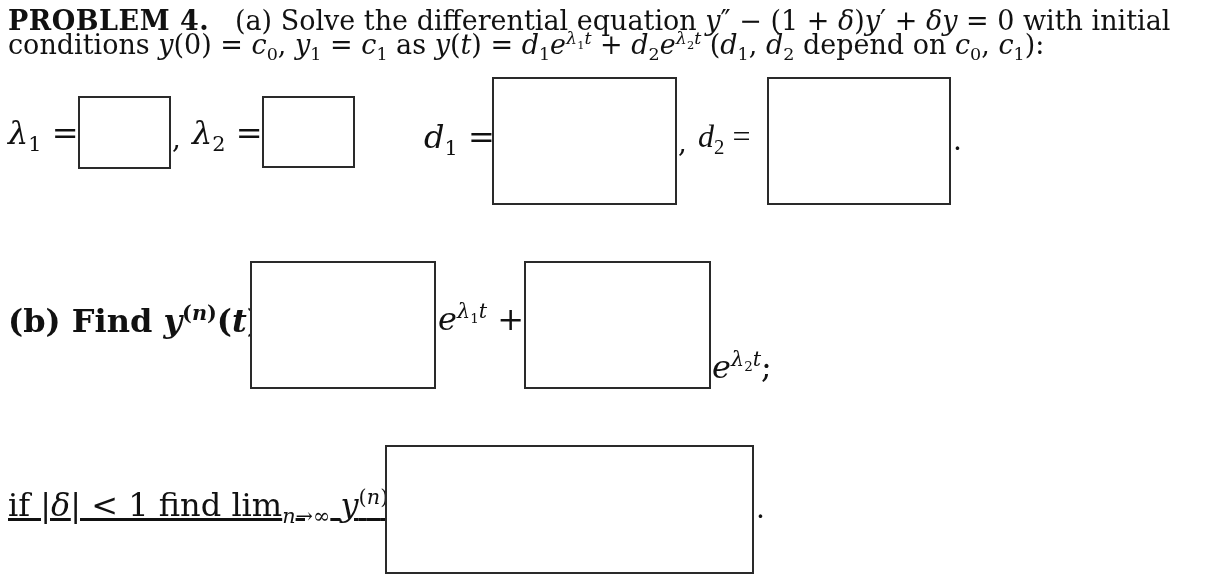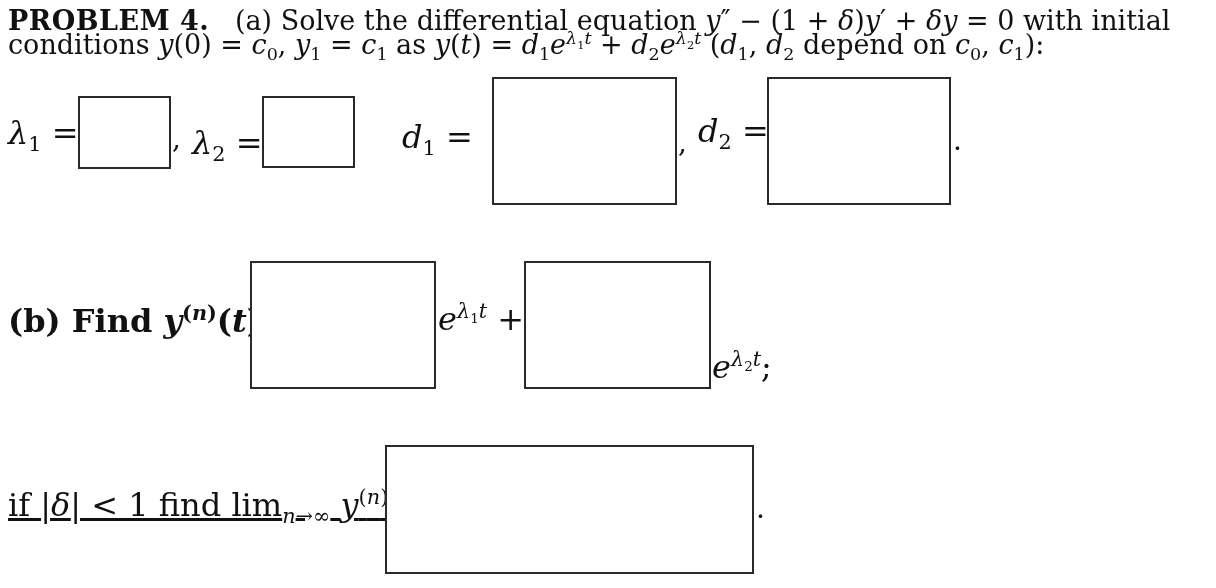--- a/index.html
+++ b/index.html
@@ -28,28 +28,28 @@
 </div>
 
 <div class="abs line" style="left:8px; top:28px;">
   conditions <i>y</i>(0) = <i>c</i><sub>0</sub>, <i>y</i><sub>1</sub> = <i>c</i><sub>1</sub> as <i>y</i>(<i>t</i>) = <i>d</i><sub>1</sub><i>e</i><sup><i>λ</i><sub>1</sub><i>t</i></sup> + <i>d</i><sub>2</sub><i>e</i><sup><i>λ</i><sub>2</sub><i>t</i></sup> (<i>d</i><sub>1</sub>, <i>d</i><sub>2</sub> depend on <i>c</i><sub>0</sub>, <i>c</i><sub>1</sub>):
 </div>
 
 <div class="abs math" style="left:8px; top:114px;"><i>λ</i><sub>1</sub> =</div>
 <div class="box" style="left:78px; top:96px; width:93px; height:73px;"><span></span></div>
 <div class="abs punct" style="left:172px; top:122px;">,</div>
 
-<div class="abs math" style="left:192px; top:124px;"><i>λ</i><sub>2</sub> =</div>
+<div class="abs math" style="left:192px; top:114px;"><i>λ</i><sub>2</sub> =</div>
 <div class="box" style="left:262px; top:96px; width:93px; height:72px;"><span></span></div>
 
-<div class="abs math" style="left:402px; top:118px;"><i>d</i><sub>1</sub> =</div>
+<div class="abs math" style="left:424px; top:118px;"><i>d</i><sub>1</sub> =</div>
 <div class="box" style="left:492px; top:77px; width:185px; height:128px;"><span></span></div>
 <div class="abs punct" style="left:678px; top:126px;">,</div>
 
-<div class="abs math" style="left:698px; top:112px;"><i>d</i><sub>2</sub> =</div>
+<div class="abs math" style="left:698px; top:118px;font-family:Liberation Serif, serif;"><i>d</i><sub>2</sub> =</div>
 <div class="box" style="left:767px; top:77px; width:184px; height:128px;"><span></span></div>
 <div class="abs punct" style="left:953px; top:124px;">.</div>
 
 <div class="abs math" style="left:8px; top:302px;font-weight:bold;">(b) Find <i>y</i><sup>(<i>n</i>)</sup>(<i>t</i>) =</div>
 <div class="box" style="left:250px; top:261px; width:186px; height:128px;"><span></span></div>
 <div class="abs math" style="left:438px; top:300px;"><i>e</i><sup><i>λ</i><sub>1</sub><i>t</i></sup> +</div>
 <div class="box" style="left:524px; top:261px; width:187px; height:128px;"><span></span></div>
 <div class="abs math" style="left:712px; top:300px;margin-top:48px;"><i>e</i><sup><i>λ</i><sub>2</sub><i>t</i></sup>;</div>
 
 <div class="abs math" style="left:8px; top:486px;text-decoration:underline;">if |<i>δ</i>| &lt; 1 find lim<sub><i>n</i>→∞</sub> <i>y</i><sup>(<i>n</i>)</sup> =</div>

